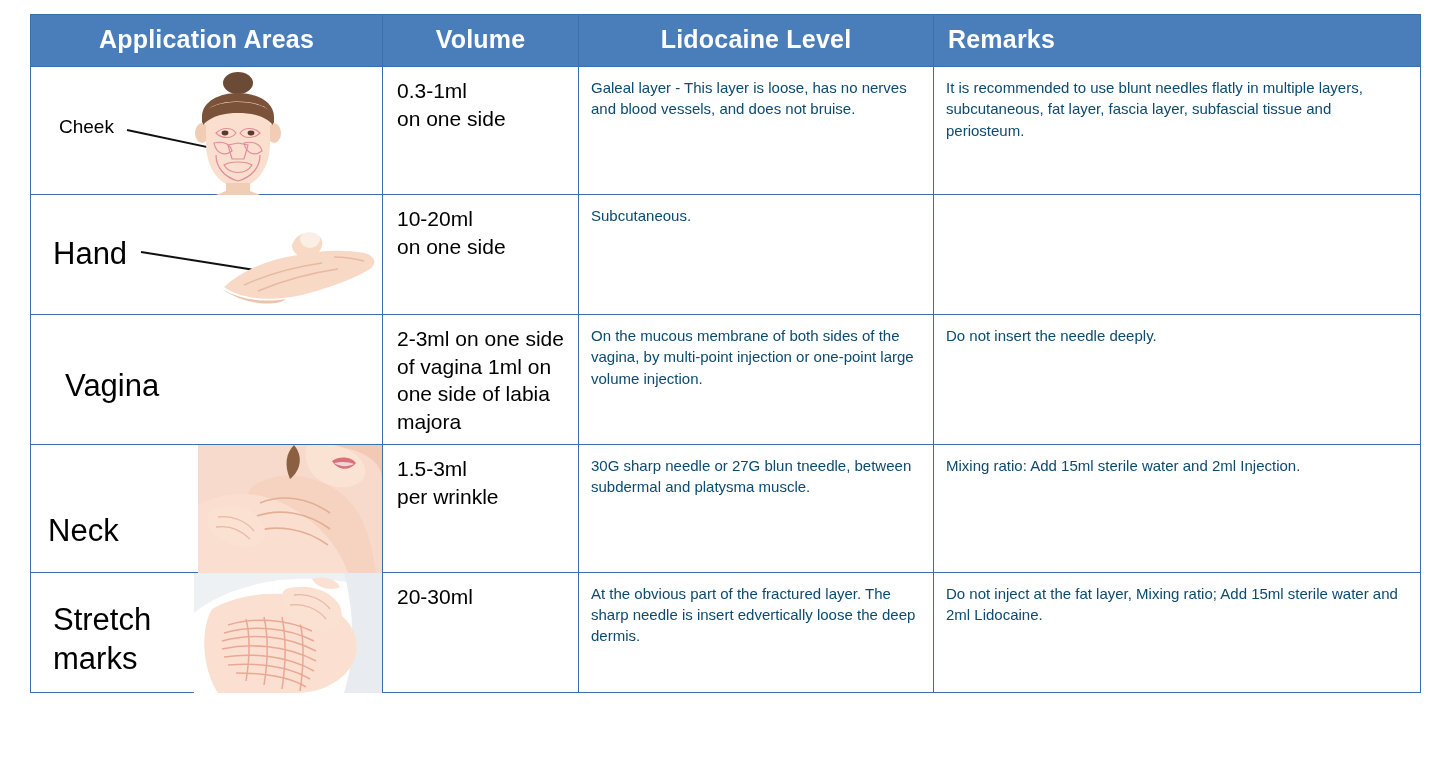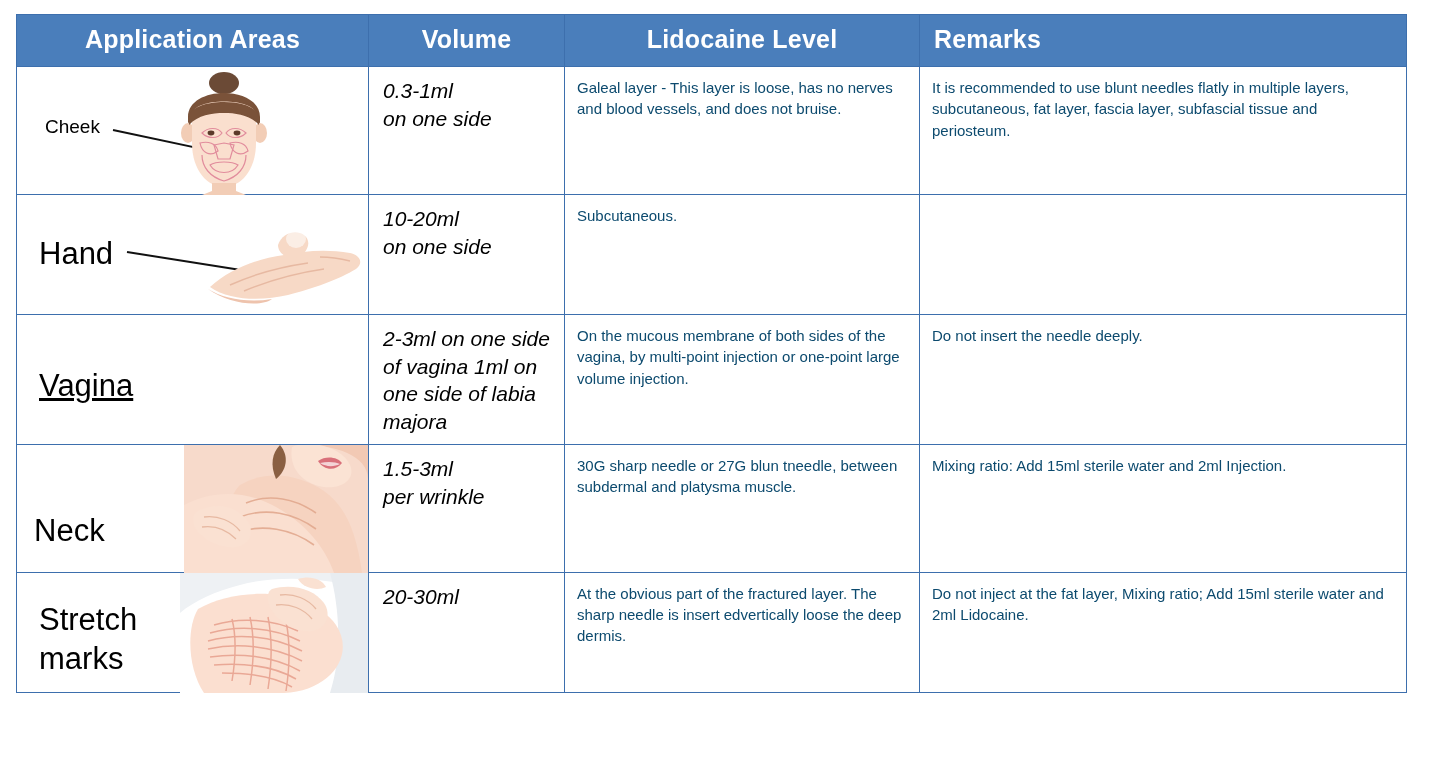--- a/index.html
+++ b/index.html
@@ -8,21 +8,21 @@
     background: #ffffff;
     width: 1442px;
     height: 758px;
     font-family: "Liberation Sans", sans-serif;
   }
   .page {
     position: relative;
     width: 1442px;
     height: 758px;
     box-sizing: border-box;
-    padding: 14px 22px 0 16px;
+    padding: 14px 22px 0 30px;
   }
   table.app-table {
     border-collapse: collapse;
     table-layout: fixed;
     width: 1390px;
     border: 1px solid #3d6fad;
   }
   table.app-table th,
   table.app-table td {
     border: 1px solid #3d6fad;
@@ -71,21 +71,20 @@
   .art {
     position: absolute;
     overflow: hidden;
   }
 
   td.vol-cell {
     font-size: 21px;
     line-height: 1.32;
     padding: 10px 12px 8px 14px;
     color: #000;
-    font-style: italic;
   }
   td.text-cell {
     font-size: 15px;
     line-height: 1.42;
     padding: 10px 12px 8px 12px;
     color: #0c4a6e;
   }
   .vol-mid {
     padding-top: 34px;
   }
@@ -187,21 +186,21 @@
           </span>
         </td>
         <td class="vol-cell vol-mid4" style="white-space:pre-line;">10-20ml
 on one side</td>
         <td class="text-cell">Subcutaneous.</td>
         <td class="text-cell"></td>
       </tr>
 
       <tr>
         <td class="area-cell" style="height:128px;">
-          <span class="area-label" style="left:22px; top:52px;text-decoration:underline;">Vagina</span>
+          <span class="area-label" style="left:34px; top:52px;">Vagina</span>
         </td>
         <td class="vol-cell vol-mid3">2-3ml on one side of vagina 1ml on one side of labia majora</td>
         <td class="text-cell">On the mucous membrane of both sides of the vagina, by multi-point injection or one-point large volume injection.</td>
         <td class="text-cell">Do not insert the needle deeply.</td>
       </tr>
 
       <tr>
         <td class="area-cell" style="height:128px;">
           <span class="area-label" style="left:17px; top:50px;margin-top:17px;">Neck</span>
           <span class="art neck-art">

